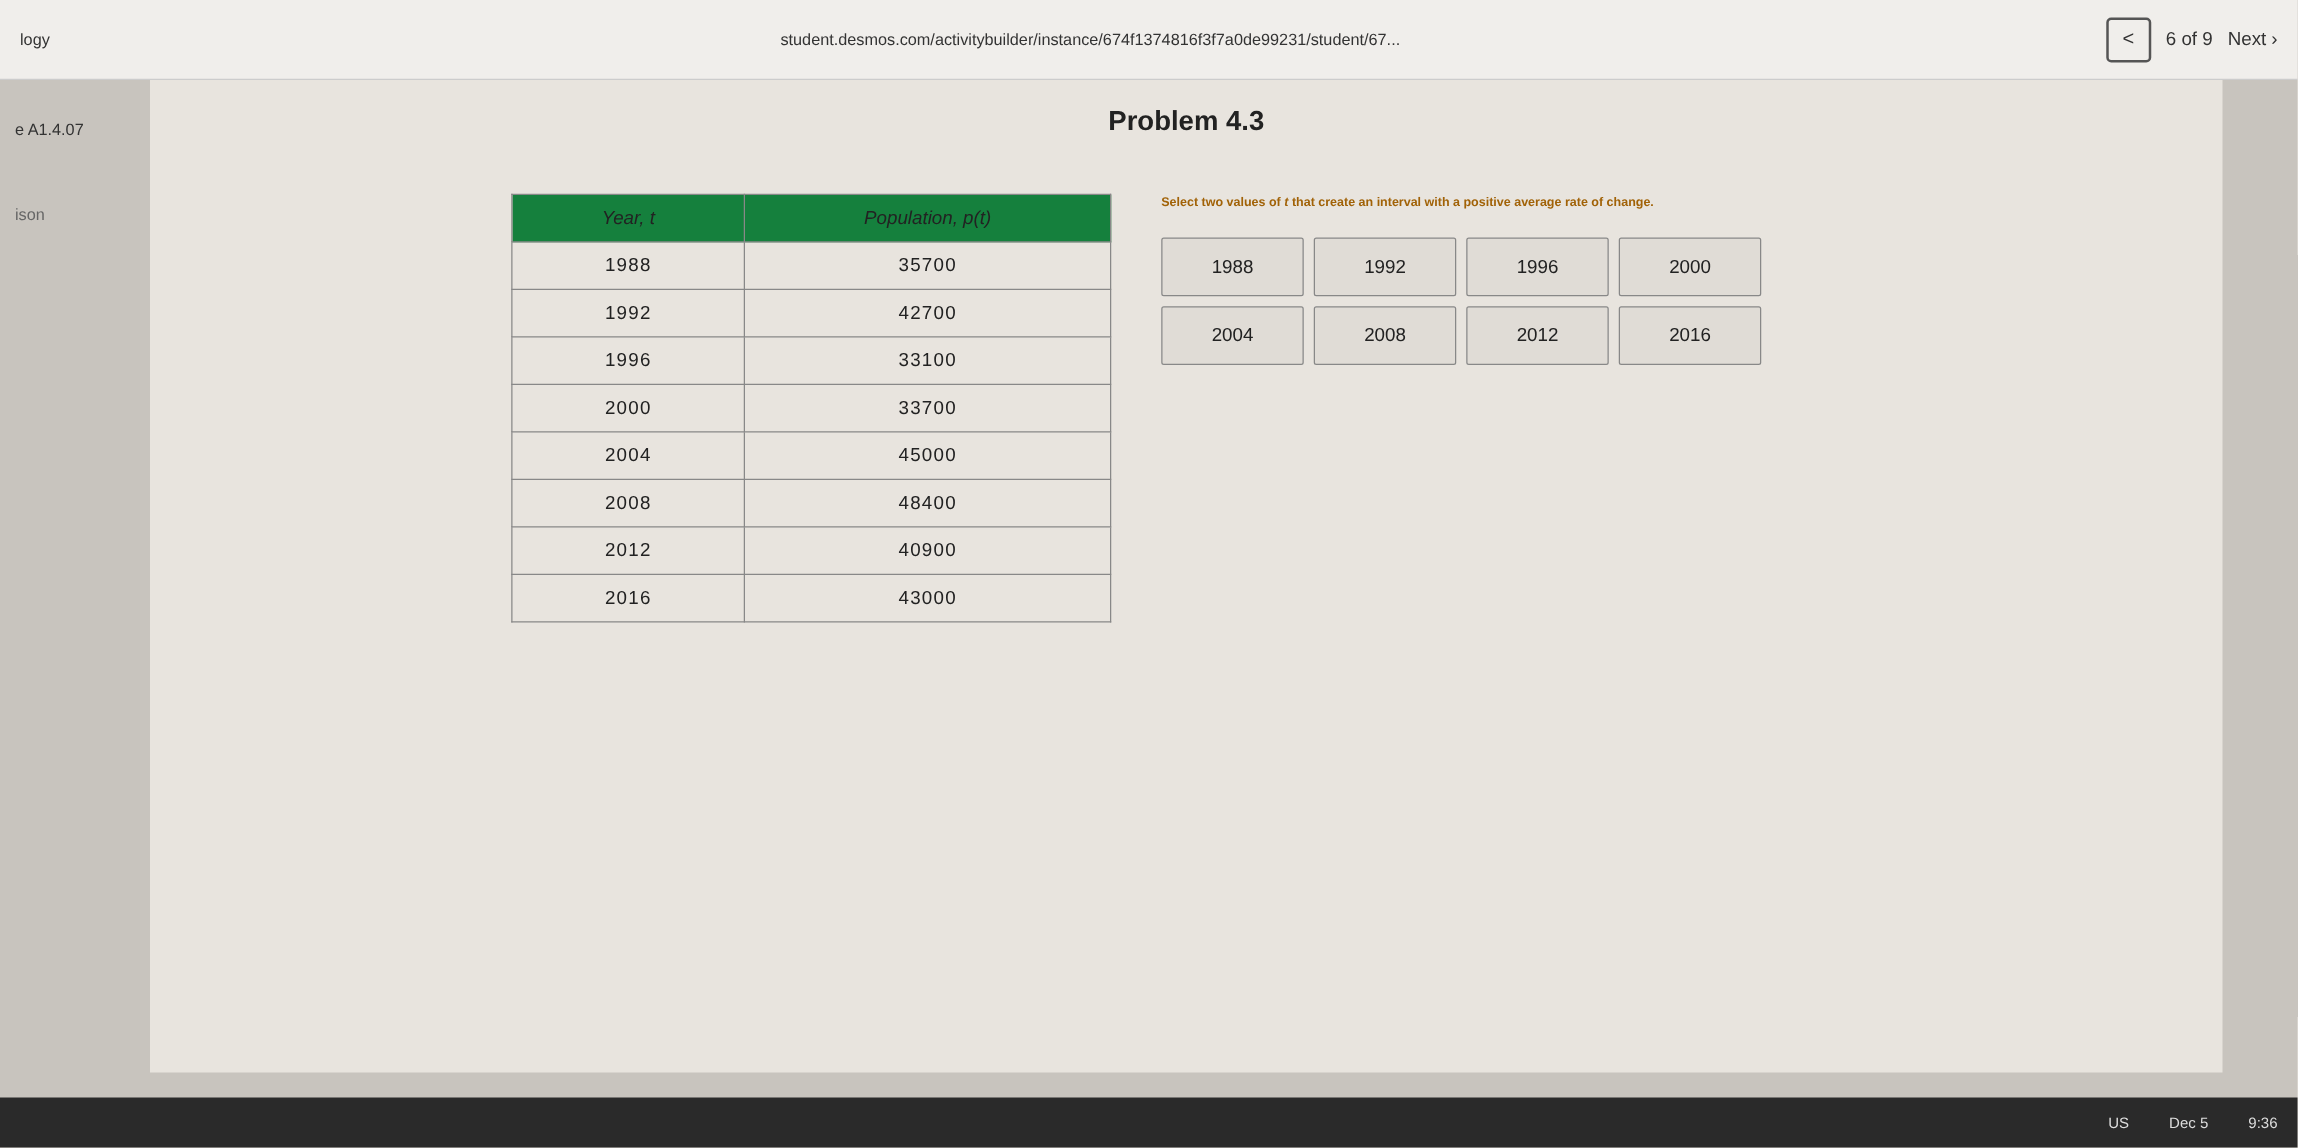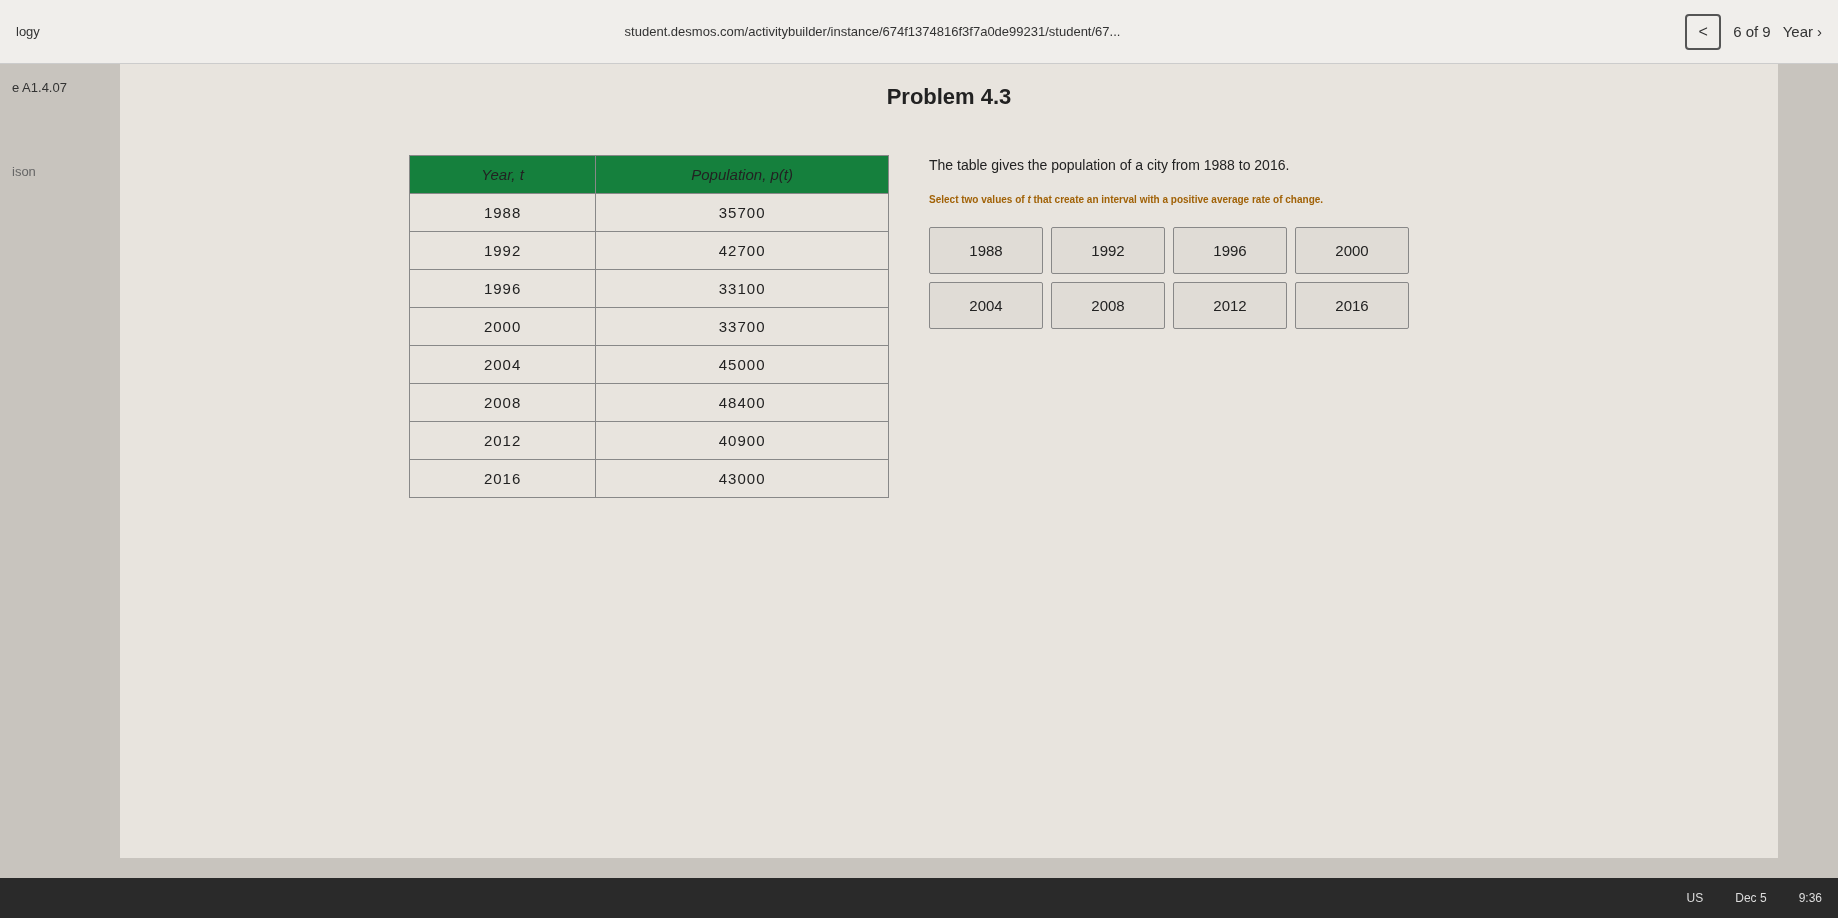--- a/index.html
+++ b/index.html
@@ -69,21 +69,21 @@
       cursor: pointer;
       display: flex;
       align-items: center;
       gap: 4px;
     }
 
     
     .sidebar-label {
       position: absolute;
       left: 0;
-      top: 72px;
+      top: 88px;
       width: 120px;
       padding: 8px 12px;
       font-size: 13px;
       color: #333;
     }
 
     .problem-label {
       position: absolute;
       left: 0;
       top: 130px;
@@ -228,21 +228,21 @@
 </head>
 <body>
 
 <div class="top-bar">
   <span style="font-size:13px;color:#333;margin-right:12px;">logy</span>
   <span class="url-bar">student.desmos.com/activitybuilder/instance/674f1374816f3f7a0de99231/student/67...</span>
   <div class="nav-controls">
     <button class="nav-arrow-btn">&lt;</button>
     <span class="page-counter">6 of 9</span>
     <div class="next-btn">
-      <span>Year</span>
+      <span>Next</span>
       <span>›</span>
     </div>
   </div>
 </div>
 
 <div class="sidebar-label">e A1.4.07</div>
 <div class="problem-label">ison</div>
 
 <div class="expand-icon">⤢</div>
 
@@ -294,21 +294,20 @@
             </tr>
             <tr>
               <td>2016</td>
               <td>43000</td>
             </tr>
           </tbody>
       </table>
     </div>
 
     <div class="right-section">
-      <p class="description-text">The table gives the population of a city from 1988 to 2016.</p>
 
       <p class="instruction-text">
         <span>Select two values of</span>
         <em> <span>t</span> </em>
         <span>that create an interval with a</span>
         <strong>positive</strong>
         <span>average rate of change.</span>
       </p>
 
       <div class="year-buttons-grid" id="year-buttons-grid">

